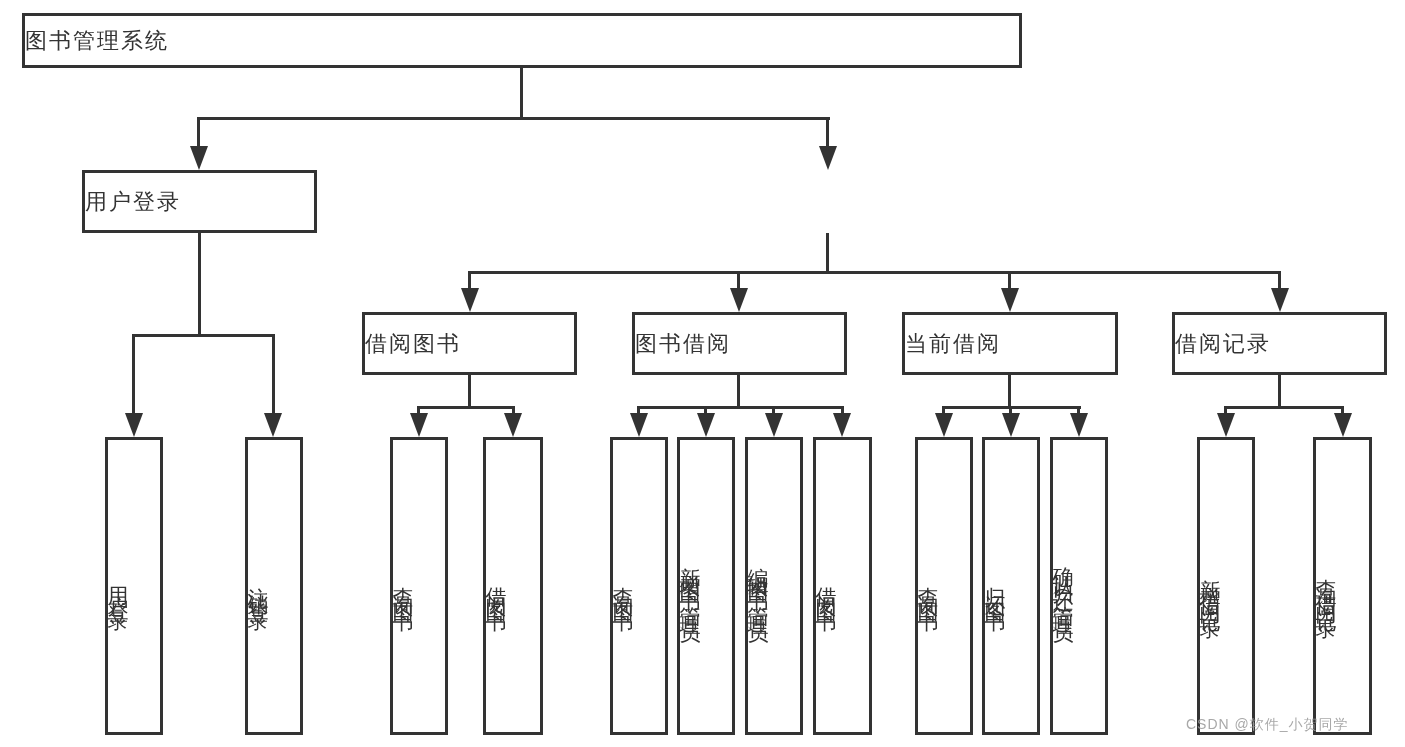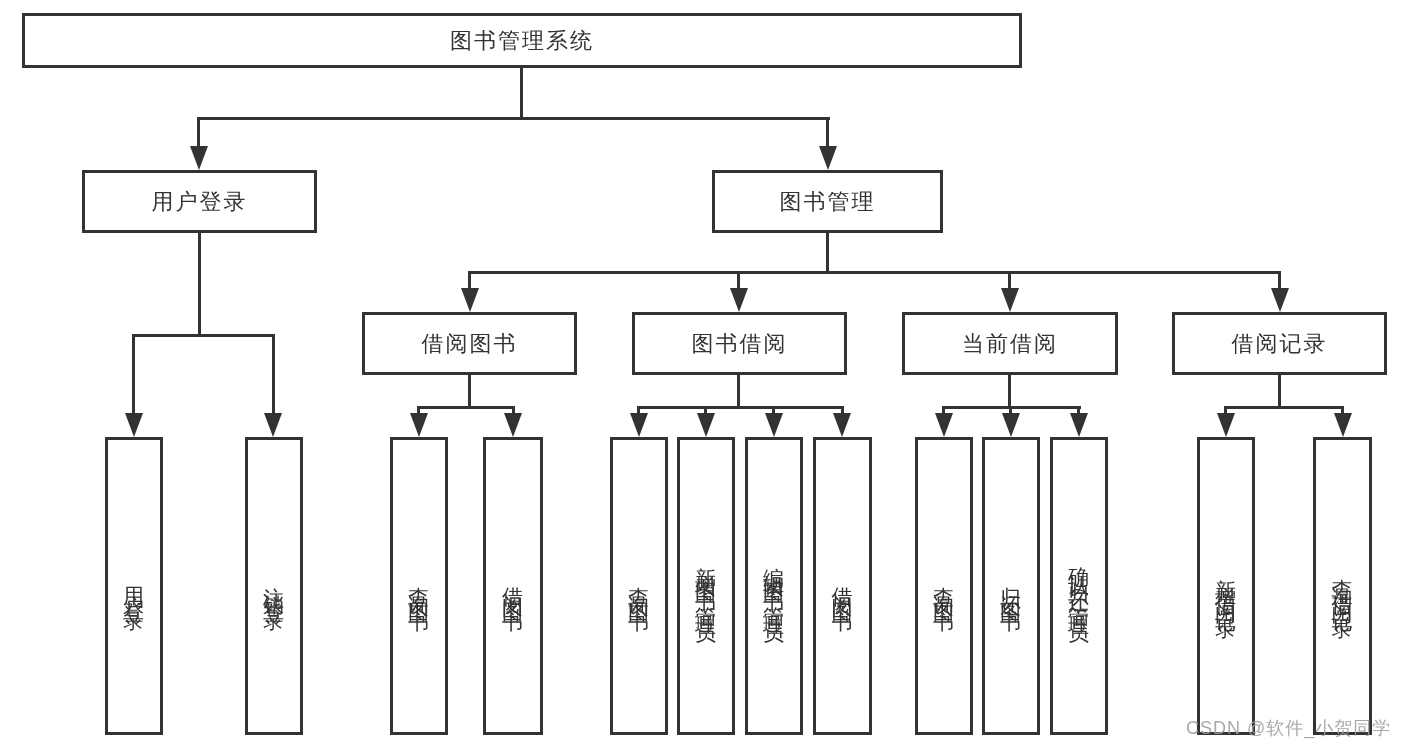--- a/index.html
+++ b/index.html
@@ -2,52 +2,49 @@
 <html><head>
 <meta charset="utf-8">
 <style>
   html,body{margin:0;padding:0;background:#ffffff;}
   .canvas{
     position:relative;width:1405px;height:747px;background:#ffffff;overflow:hidden;
     font-family:"Liberation Sans","DejaVu Sans",sans-serif;
   }
   .box{
     position:absolute;box-sizing:border-box;border:3px solid #333333;background:#ffffff;
-    display:flex;align-items:center;justify-content:center;
+    display:flex;align-items:center;justify-content:flex-start;
   }
   .hlabel{font-size:22px;color:#333333;letter-spacing:2px;white-space:nowrap;}
   .vlabel{
     writing-mode:vertical-rl;text-orientation:upright;
     font-size:21px;color:#333333;letter-spacing:8px;line-height:1;white-space:nowrap;
   }
   .line{position:absolute;background:#333333;}
   .arrow{
     position:absolute;width:0;height:0;
     border-left:9px solid transparent;border-right:9px solid transparent;
     border-top:24px solid #333333;
   }
   .watermark{
     position:absolute;left:1186px;top:716px;z-index:5;
-    font-size:18px;color:rgba(158,158,158,0.9);letter-spacing:1px;white-space:nowrap;
+    font-size:14px;color:rgba(158,158,158,0.9);letter-spacing:1px;white-space:nowrap;
   }
 </style>
 </head>
 <body>
 
 <div class="canvas">
 
   <div class="box" style="left:22px;top:13px;width:1000px;height:55px;">
     <span class="hlabel">图书管理系统</span>
   </div>
 
   <div class="box" style="left:82px;top:170px;width:235px;height:63px;">
     <span class="hlabel">用户登录</span>
-  </div>
-  <div class="box" style="left:712px;top:170px;width:231px;height:63px;">
-    <span class="hlabel">图书管理</span>
   </div>
 
   <div class="box" style="left:362px;top:312px;width:215px;height:63px;">
     <span class="hlabel">借阅图书</span>
   </div>
   <div class="box" style="left:632px;top:312px;width:215px;height:63px;">
     <span class="hlabel">图书借阅</span>
   </div>
   <div class="box" style="left:902px;top:312px;width:216px;height:63px;">
     <span class="hlabel">当前借阅</span>

